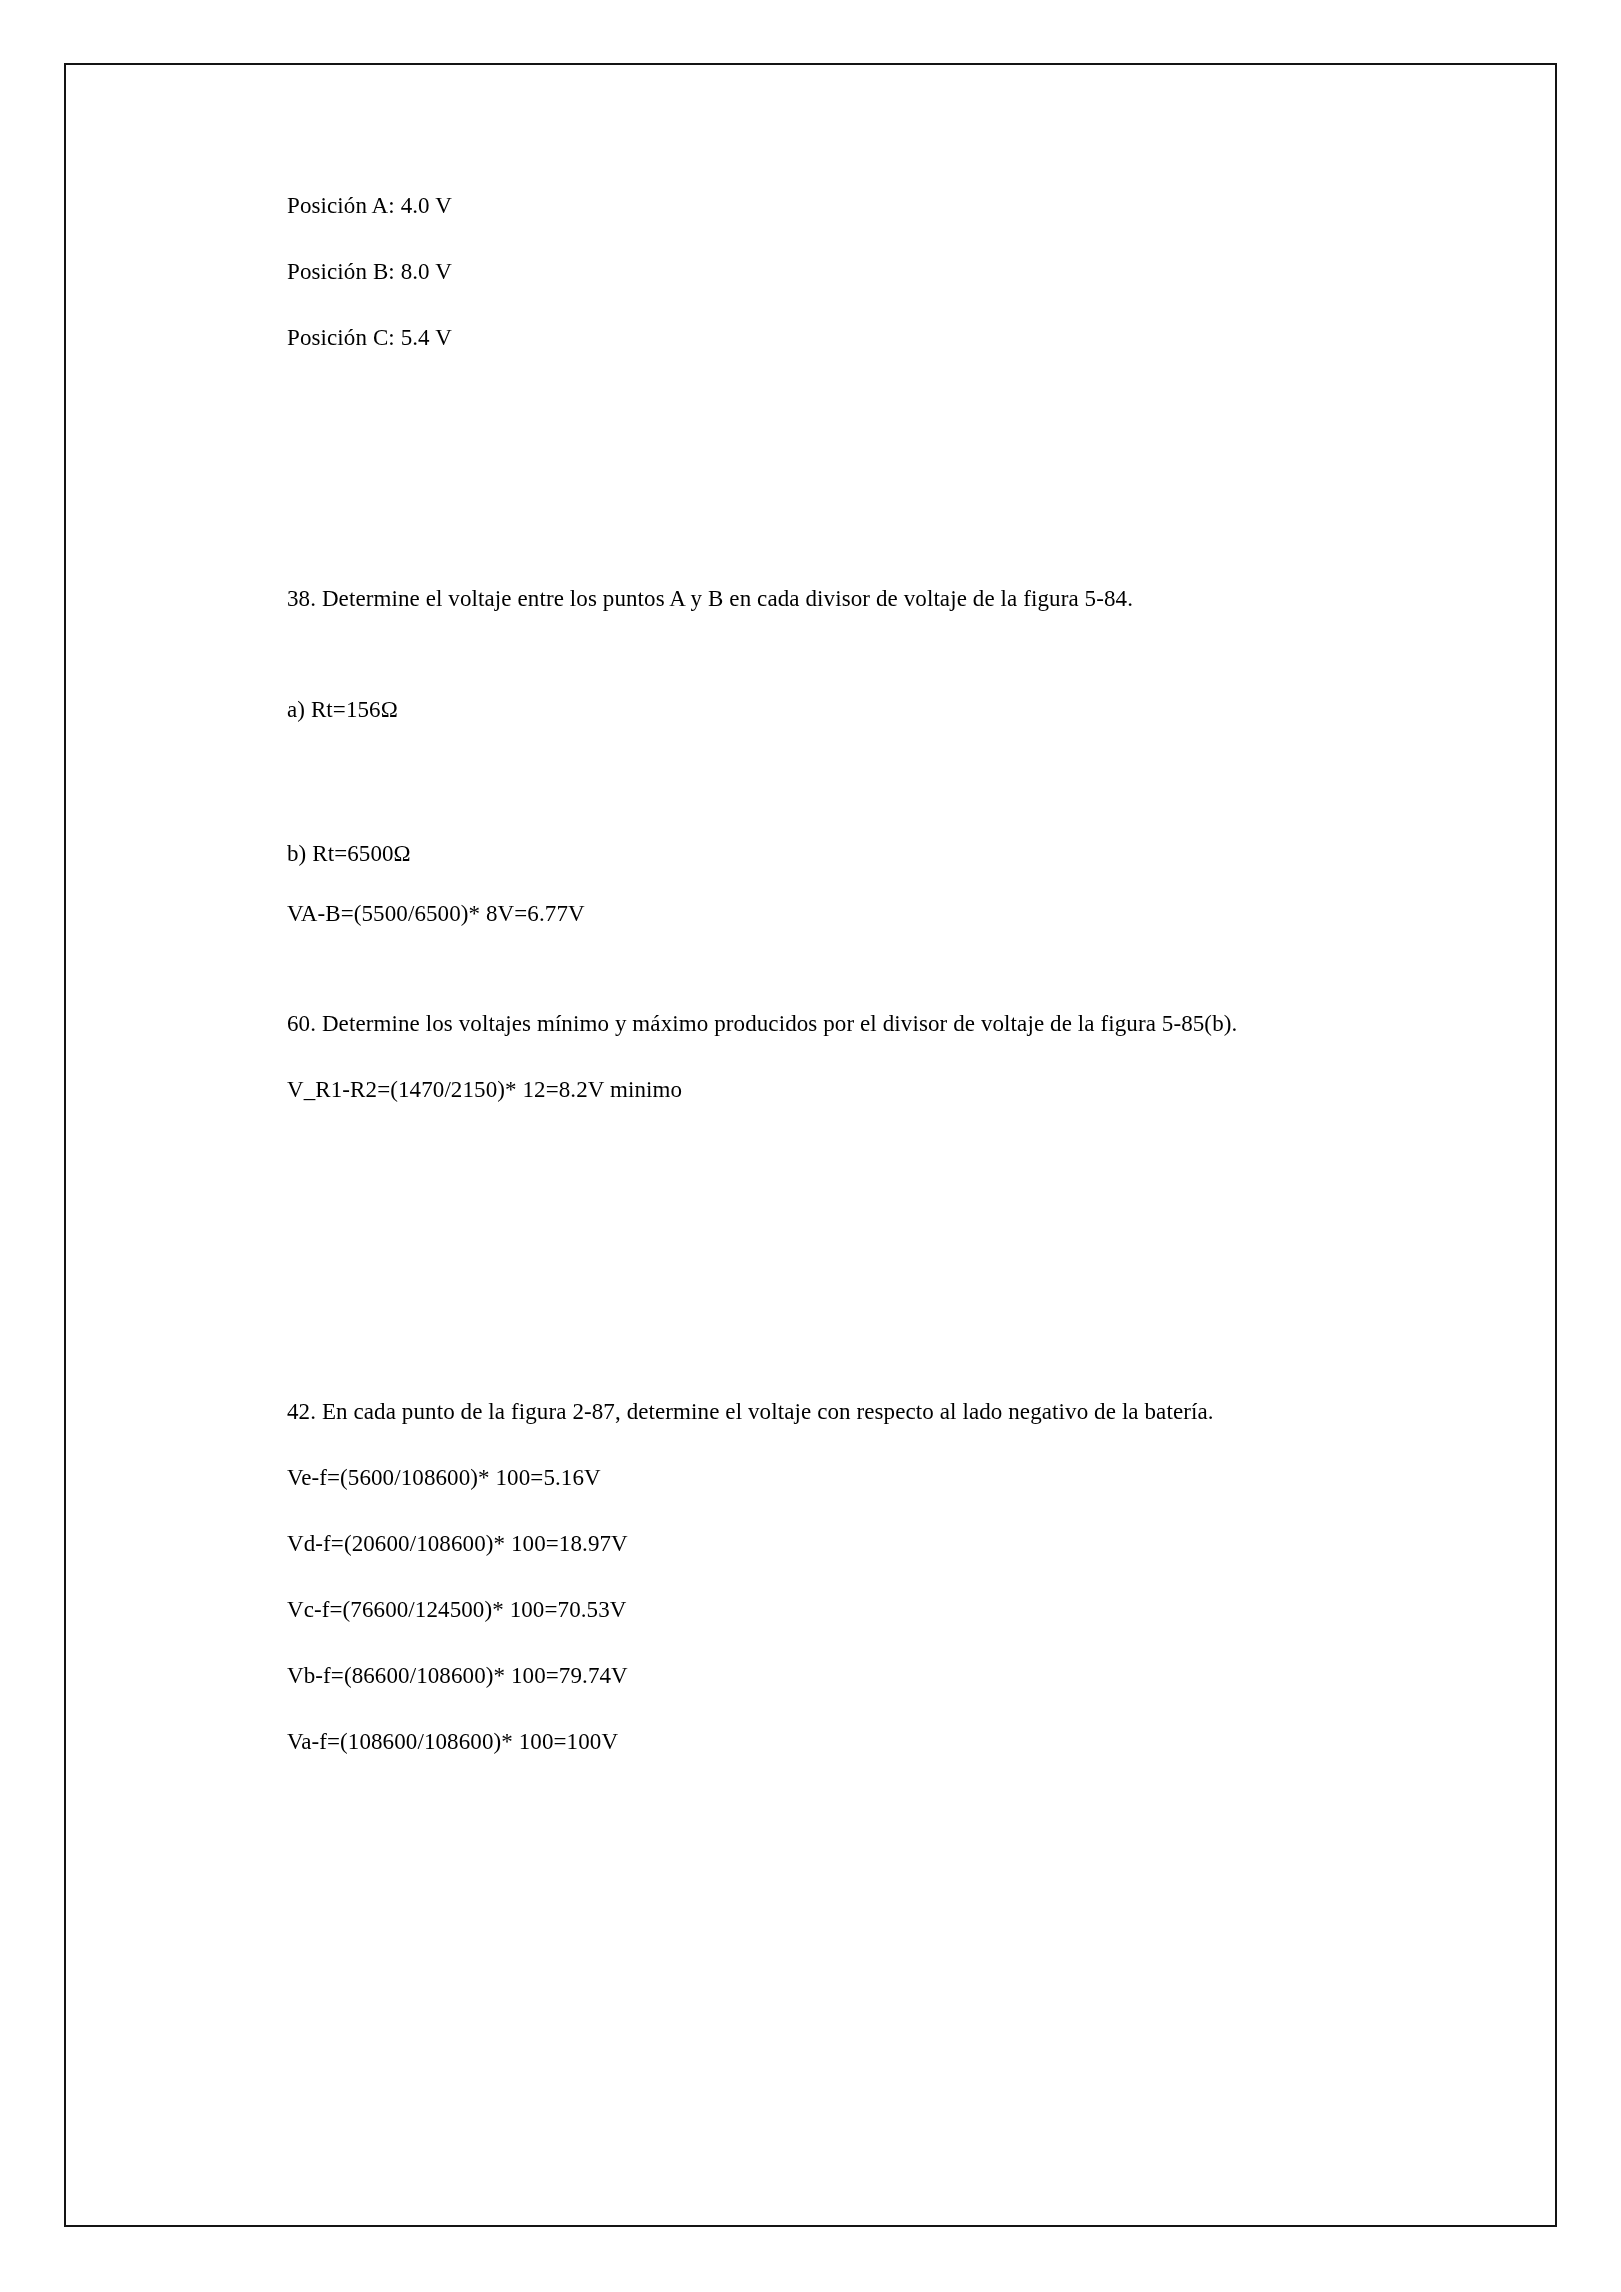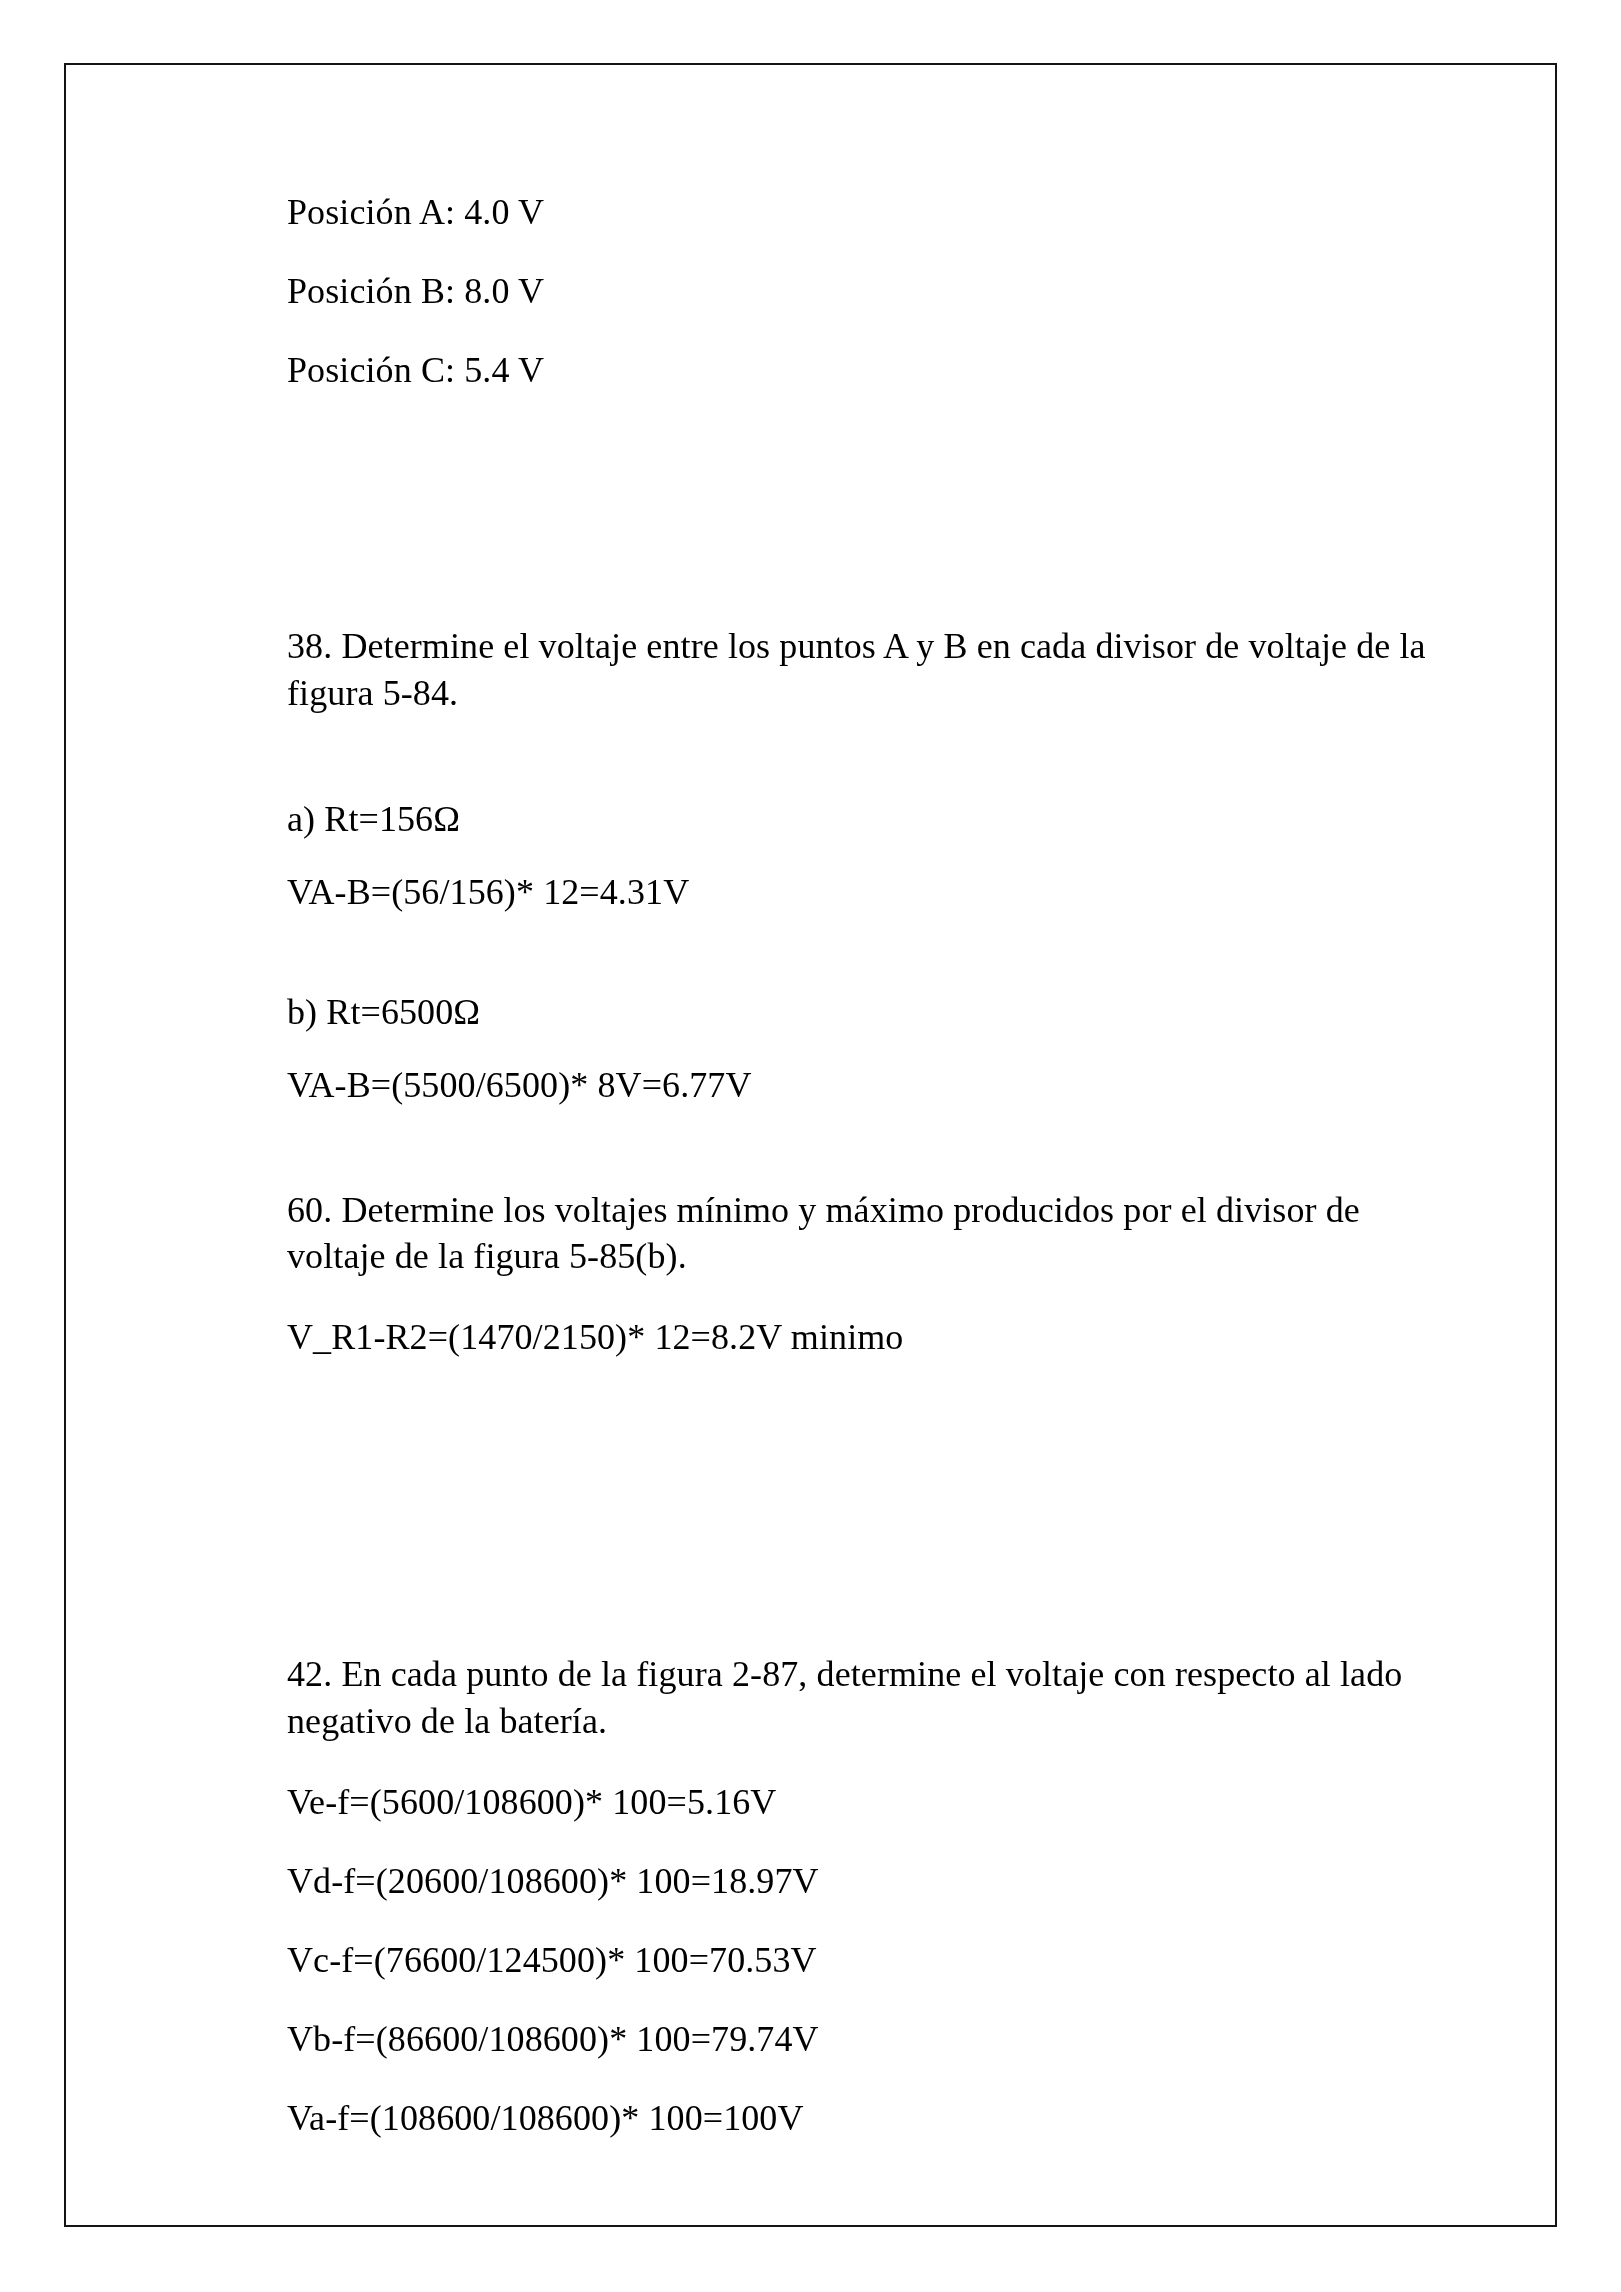--- a/index.html
+++ b/index.html
@@ -29,21 +29,21 @@
   }
 
   .page-body {
     position: absolute;
     left: 221px;
     top: 129px;
     width: 1166px;
   }
 
   .line {
-    font-size: 36px;
+    font-size: 23px;
     line-height: 1.0;
     margin: 0;
     padding: 0;
     white-space: pre-wrap;
     letter-spacing: 0.1px;
   }
 
   
   .sp-list   { margin-bottom: 43px; }      
   .sp-tight  { margin-bottom: 37px; }      
@@ -66,21 +66,20 @@
     </div>
 
     <div class="gap-xxl"></div>
 
     <div>
       <p class="line para">38. Determine el voltaje entre los puntos A y B en cada divisor de voltaje de la figura 5-84.</p>
 
       <div class="gap-lg"></div>
 
       <p class="line sp-tight">a) Rt=156Ω</p>
-      <p class="line">VA-B=(56/156)* 12=4.31V</p>
 
       <div class="gap-lg"></div>
 
       <p class="line sp-tight">b) Rt=6500Ω</p>
       <p class="line">VA-B=(5500/6500)* 8V=6.77V</p>
     </div>
 
     <div class="gap-lg"></div>
 
     <div>

